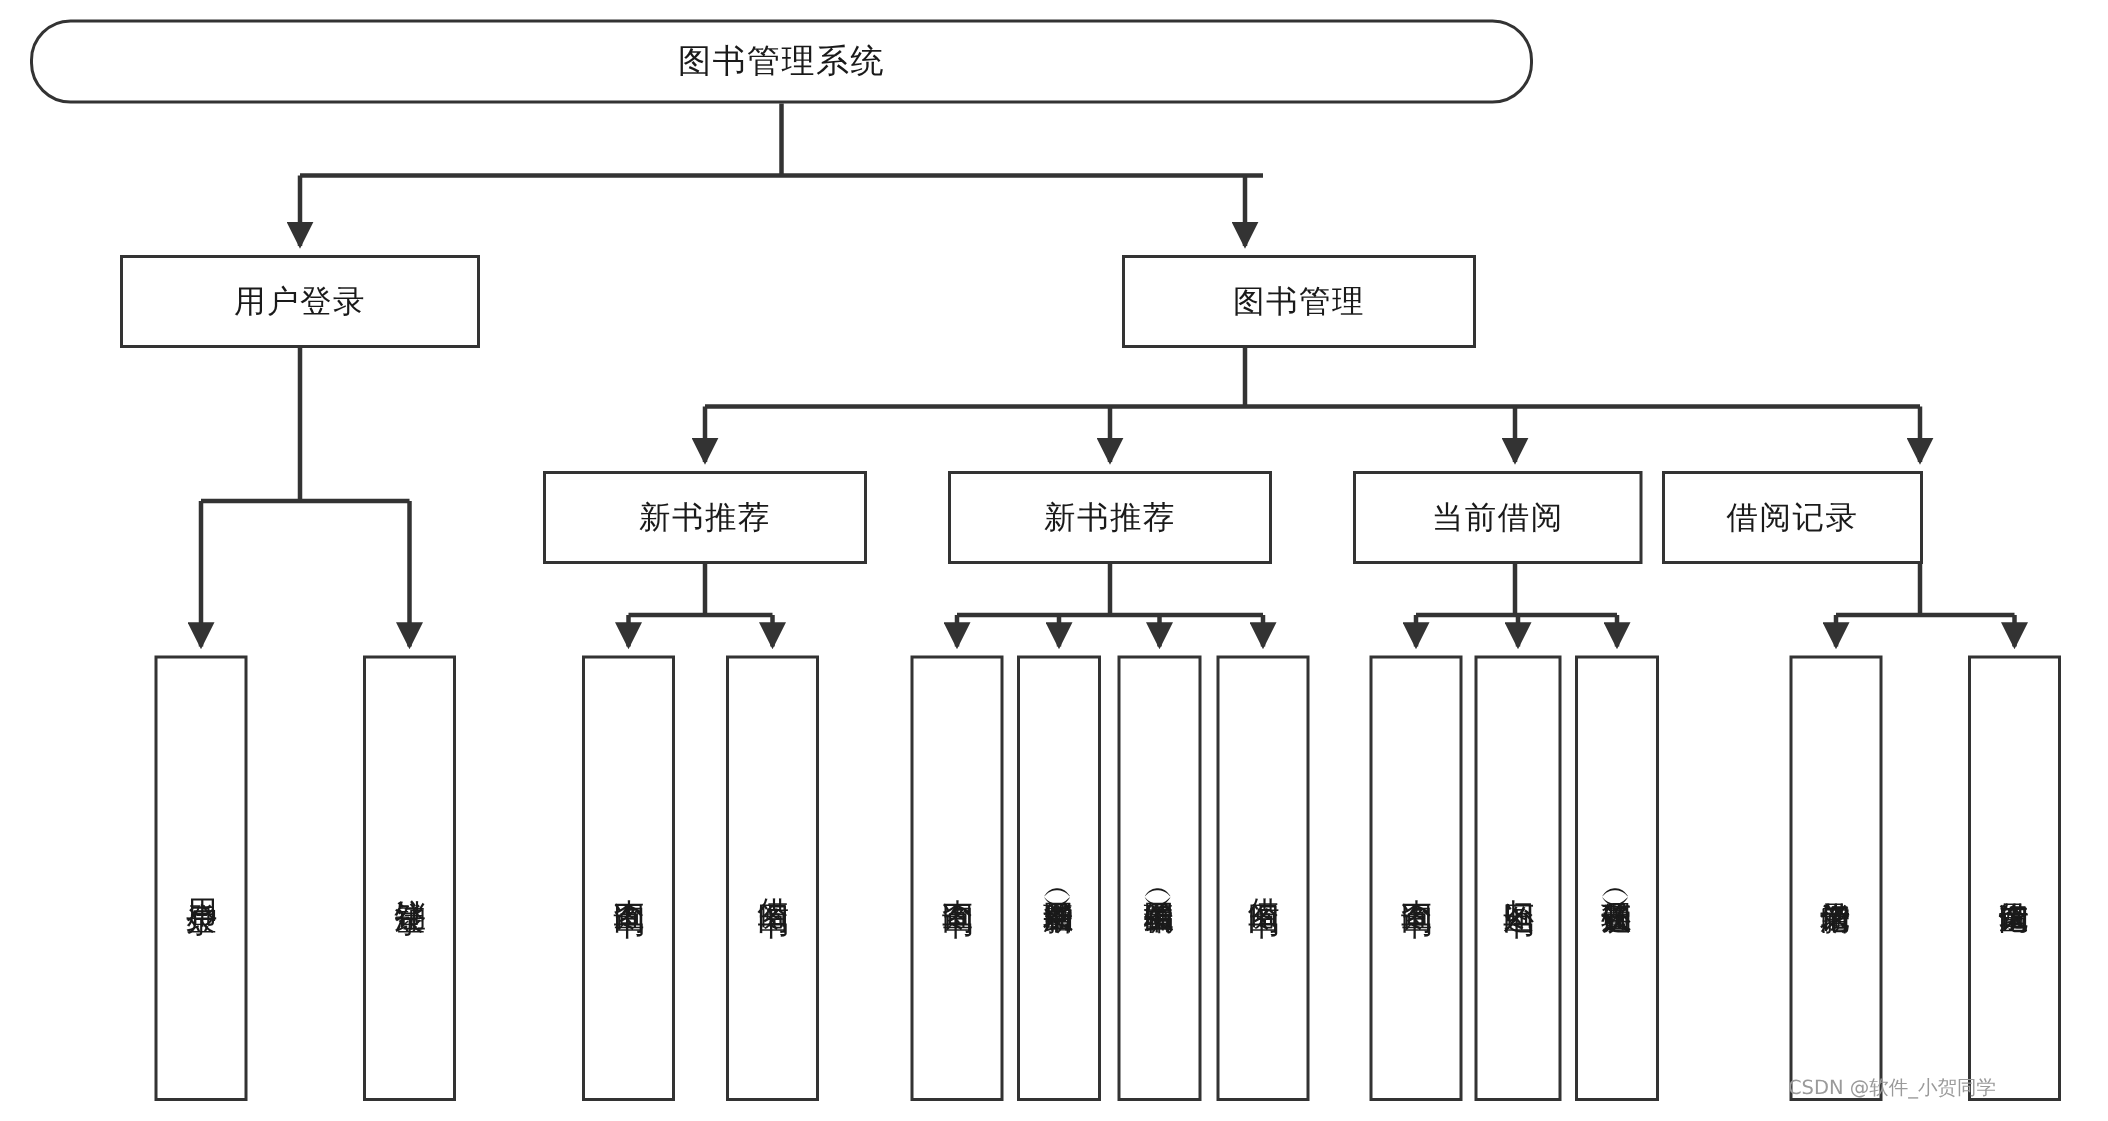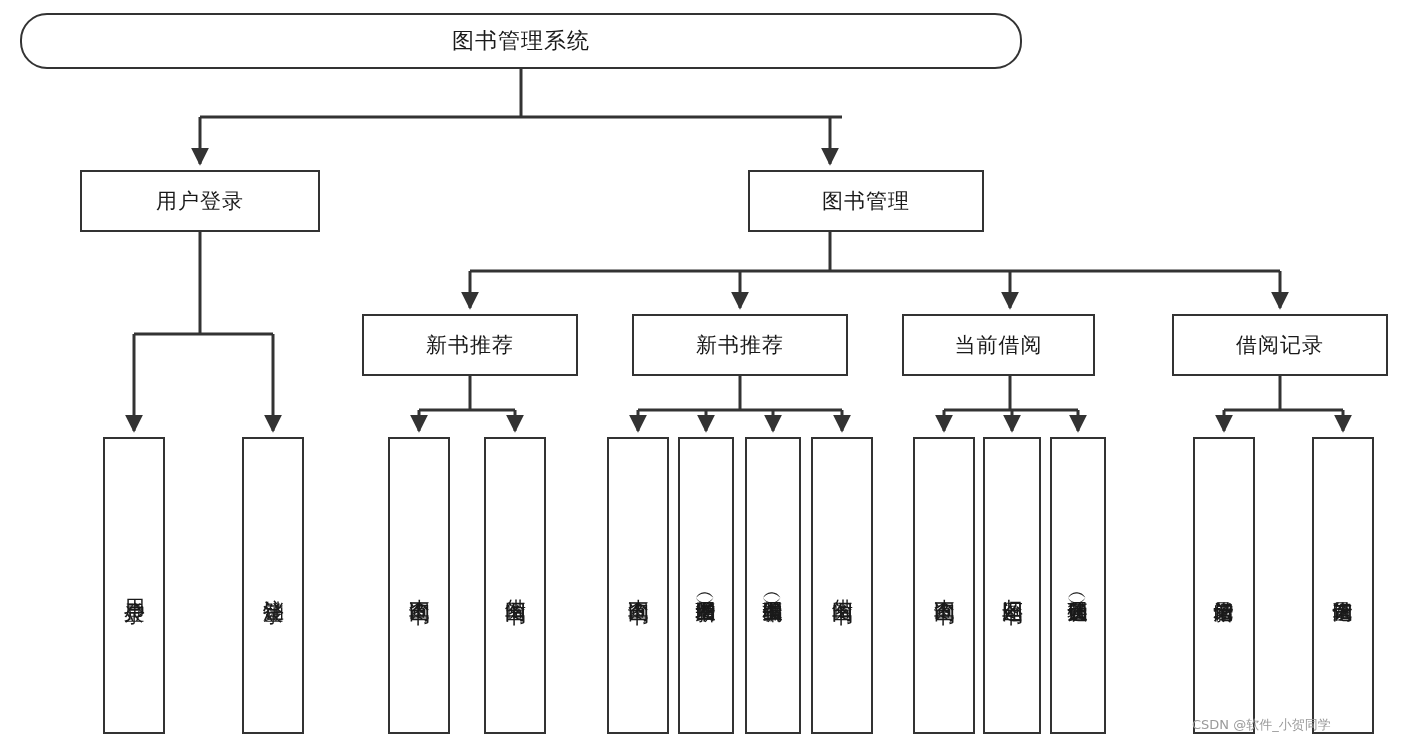--- a/index.html
+++ b/index.html
@@ -134,21 +134,21 @@
   </svg>
 
   <div class="node horiz root" style="left: 20px; top: 13px; width: 1002px; height: 56px; border-radius: 27px;">图书管理系统</div>
 
   <div class="node horiz" style="left: 80px; top: 170px; width: 240px; height: 62px;">用户登录</div>
   <div class="node horiz" style="left: 712px; top: 170px; width: 236px; height: 62px; margin-left: 36px;">图书管理</div>
 
   <div class="node horiz" style="left: 362px; top: 314px; width: 216px; height: 62px;">新书推荐</div>
   <div class="node horiz" style="left: 632px; top: 314px; width: 216px; height: 62px;">新书推荐</div>
   <div class="node horiz" style="left: 902px; top: 314px; width: 193px; height: 62px;">当前借阅</div>
-  <div class="node horiz" style="left: 1172px; top: 314px; width: 216px; height: 62px;">借阅记录</div>
+  <div class="node horiz" style="left: 1108px; top: 314px; width: 174px; height: 62px;">借阅记录</div>
 
   <div class="node vert" style="left: 103px; top: 437px; width: 62px; height: 297px;">用户登录</div>
   <div class="node vert" style="left: 242px; top: 437px; width: 62px; height: 297px;">注销登录</div>
   <div class="node vert" style="left: 388px; top: 437px; width: 62px; height: 297px;">查询图书</div>
   <div class="node vert" style="left: 484px; top: 437px; width: 62px; height: 297px;">借阅图书</div>
   <div class="node vert" style="left: 607px; top: 437px; width: 62px; height: 297px;">查询图书</div>
   <div class="node vert tall-text" style="left: 678px; top: 437px; width: 56px; height: 297px;">新增图书（管理员）</div>
   <div class="node vert tall-text" style="left: 745px; top: 437px; width: 56px; height: 297px;">编辑图书（管理员）</div>
   <div class="node vert" style="left: 811px; top: 437px; width: 62px; height: 297px;">借阅图书</div>
   <div class="node vert" style="left: 913px; top: 437px; width: 62px; height: 297px;">查询图书</div>

